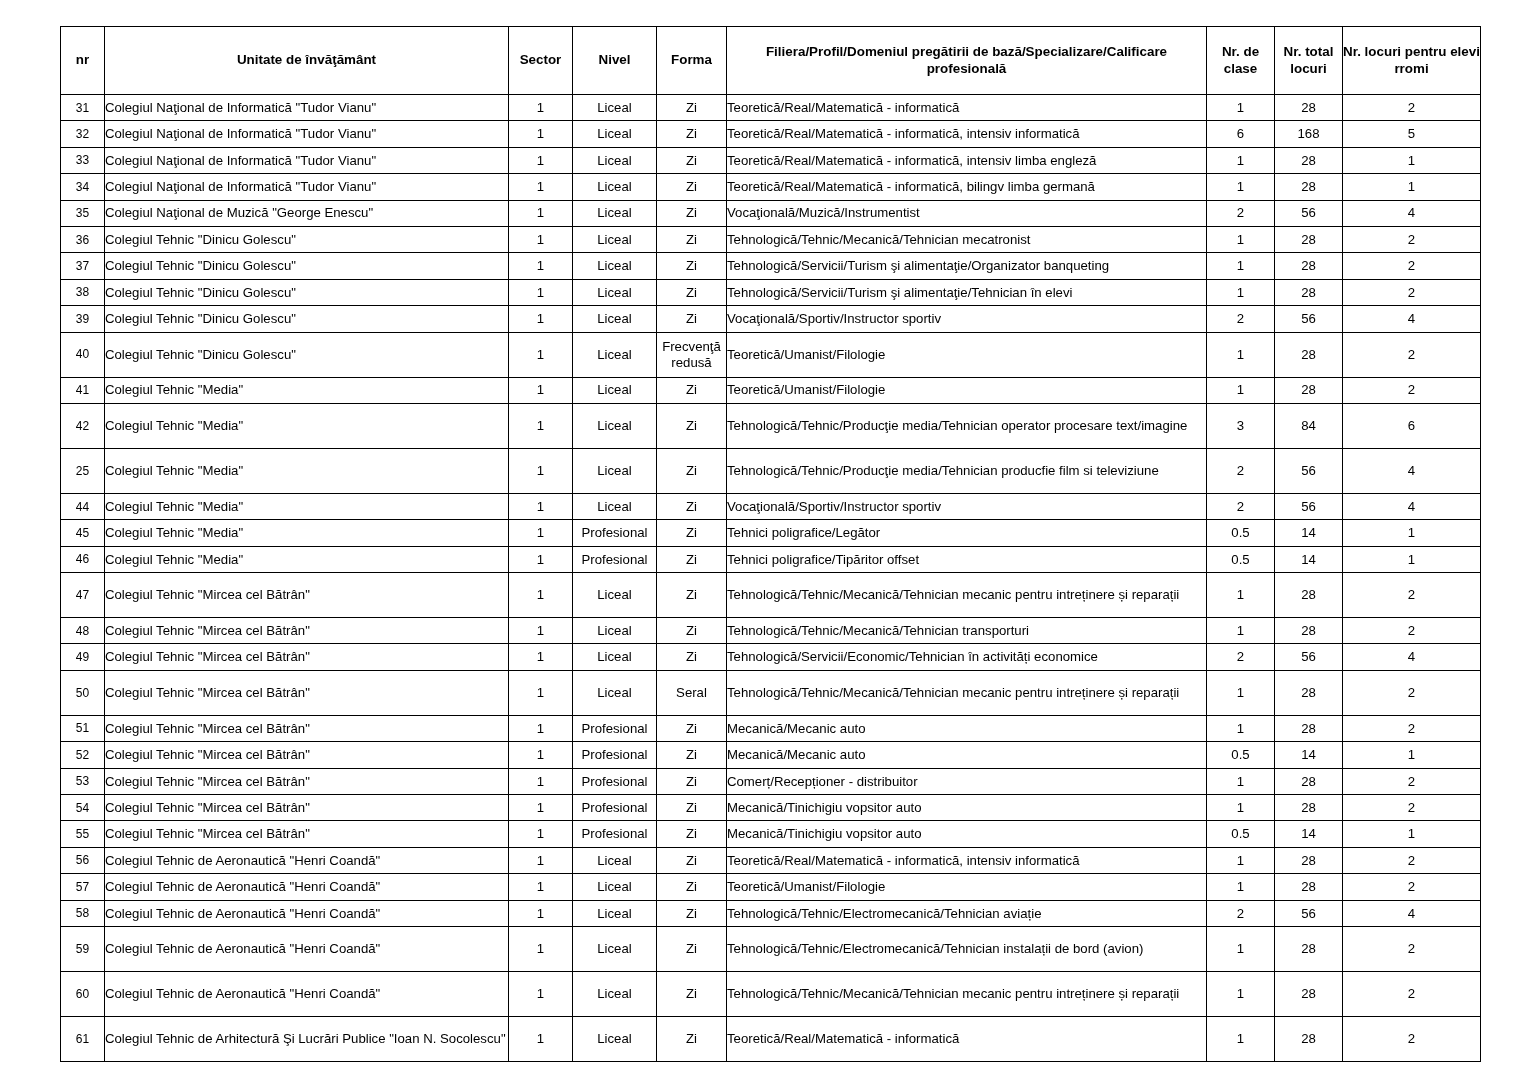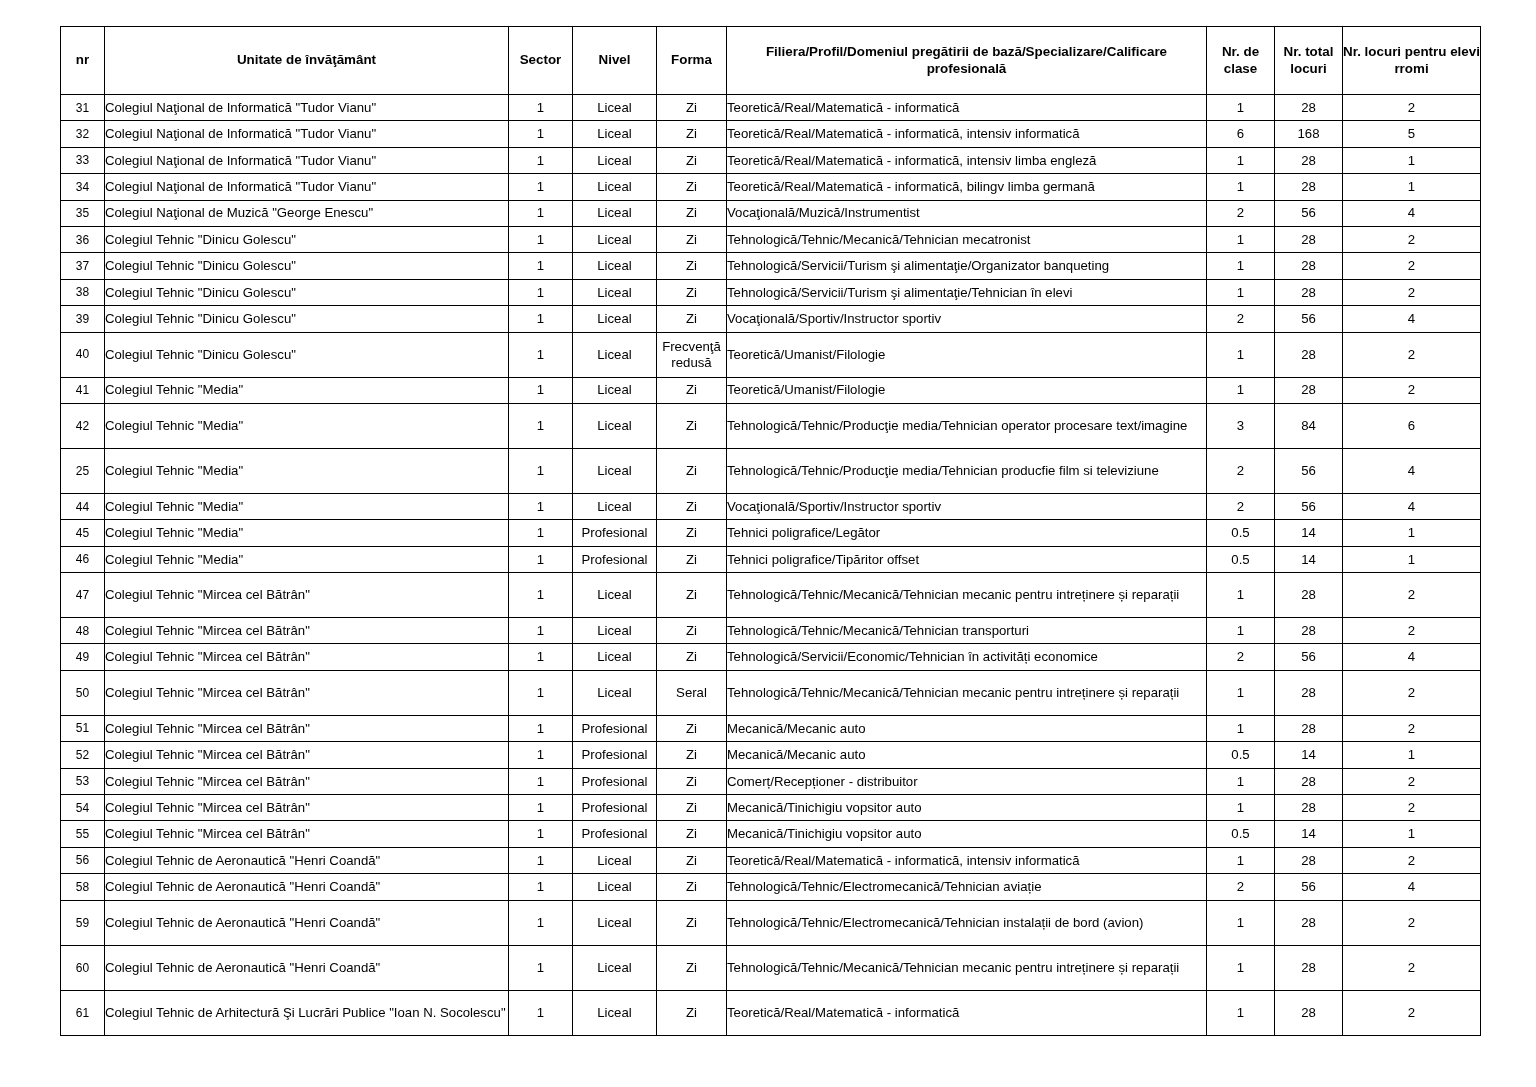--- a/index.html
+++ b/index.html
@@ -377,20 +377,31 @@
           <td class="unit">Colegiul Tehnic de Aeronautică "Henri Coandă"</td>
           <td class="sector">1</td>
           <td class="nivel">Liceal</td>
           <td class="forma">Zi</td>
           <td class="spec">Teoretică/Real/Matematică - informatică, intensiv informatică</td>
           <td class="clase">1</td>
           <td class="total">28</td>
           <td class="rromi">2</td>
         </tr>
         <tr>
+          <td class="nr">57</td>
+          <td class="unit">Colegiul Tehnic de Aeronautică "Henri Coandă"</td>
+          <td class="sector">1</td>
+          <td class="nivel">Liceal</td>
+          <td class="forma">Zi</td>
+          <td class="spec">Teoretică/Umanist/Filologie</td>
+          <td class="clase">1</td>
+          <td class="total">28</td>
+          <td class="rromi">2</td>
+        </tr>
+        <tr>
           <td class="nr">58</td>
           <td class="unit">Colegiul Tehnic de Aeronautică "Henri Coandă"</td>
           <td class="sector">1</td>
           <td class="nivel">Liceal</td>
           <td class="forma">Zi</td>
           <td class="spec">Tehnologică/Tehnic/Electromecanică/Tehnician aviație</td>
           <td class="clase">2</td>
           <td class="total">56</td>
           <td class="rromi">4</td>
         </tr>

